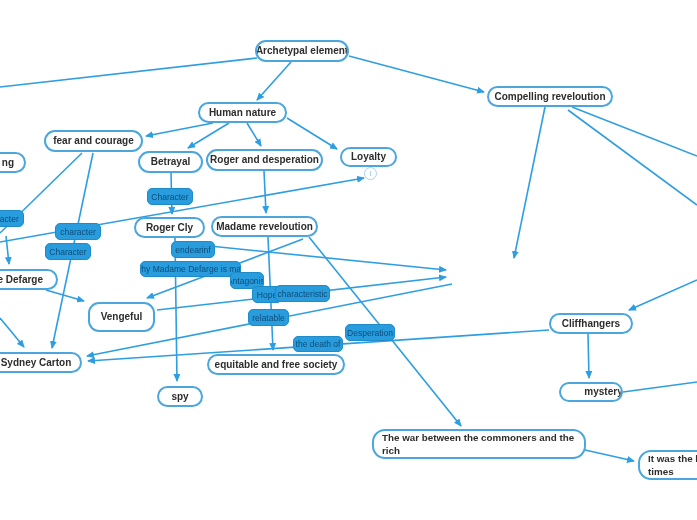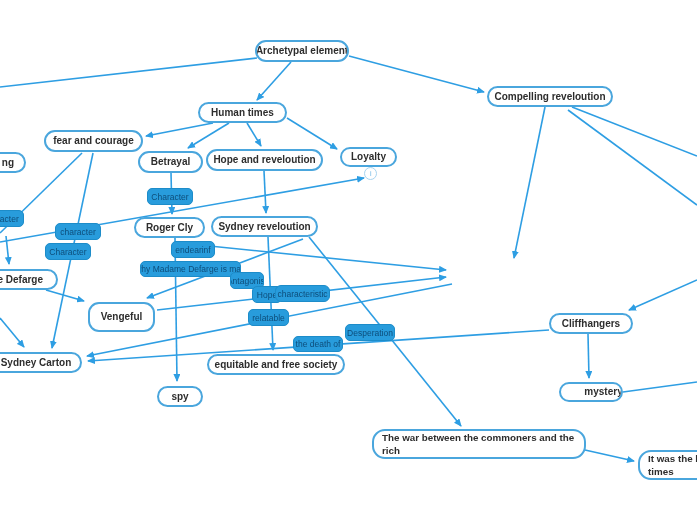--- a/index.html
+++ b/index.html
@@ -74,45 +74,45 @@
         <line x1="157" y1="310" x2="446" y2="277" stroke="#2e9ee3" stroke-width="1.6" marker-end="url(#arrow)"></line>
         <line x1="452" y1="284" x2="87" y2="356" stroke="#2e9ee3" stroke-width="1.6" marker-end="url(#arrow)"></line>
         <line x1="190" y1="244" x2="446" y2="270" stroke="#2e9ee3" stroke-width="1.6" marker-end="url(#arrow)"></line>
         <line x1="549" y1="330" x2="88" y2="361" stroke="#2e9ee3" stroke-width="1.6" marker-end="url(#arrow)"></line>
         <line x1="0" y1="318" x2="24" y2="347" stroke="#2e9ee3" stroke-width="1.6" marker-end="url(#arrow)"></line>
       </g>
   </svg>
 
 <div class="topic" style="left: 255px; top: 40px; width: 94px; height: 22px;">Archetypal element</div>
     <div class="topic" style="left: 487px; top: 86px; width: 126px; height: 21px;">Compelling reveloution</div>
-    <div class="topic" style="left: 198px; top: 102px; width: 89px; height: 21px;">Human times</div>
+    <div class="topic" style="left: 198px; top: 102px; width: 89px; height: 21px;">Human nature</div>
     <div class="topic" style="left: 44px; top: 130px; width: 99px; height: 22px;">fear and courage</div>
     <div class="topic end" style="left: -62px; top: 152px; width: 88px; height: 21px;">ng</div>
     <div class="topic" style="left: 138px; top: 151px; width: 65px; height: 22px;">Betrayal</div>
-    <div class="topic" style="left: 206px; top: 149px; width: 117px; height: 22px;">Hope and reveloution</div>
+    <div class="topic" style="left: 206px; top: 149px; width: 117px; height: 22px;">Roger and desperation</div>
     <div class="topic" style="left: 340px; top: 147px; width: 57px; height: 20px;">Loyalty</div>
     <div class="topic" style="left: 134px; top: 217px; width: 71px; height: 21px;">Roger Cly</div>
-    <div class="topic" style="left: 211px; top: 216px; width: 107px; height: 21px;">Sydney reveloution</div>
+    <div class="topic" style="left: 211px; top: 216px; width: 107px; height: 21px;">Madame reveloution</div>
     <div class="topic" style="left: -52px; top: 269px; width: 110px; height: 21px;">Madame Defarge</div>
     <div class="topic" style="left: 88px; top: 302px; width: 67px; height: 30px;">Vengeful</div>
     <div class="topic" style="left: 549px; top: 313px; width: 84px; height: 21px;">Cliffhangers</div>
     <div class="topic" style="left: -10px; top: 352px; width: 92px; height: 21px;">Sydney Carton</div>
     <div class="topic" style="left: 207px; top: 354px; width: 138px; height: 21px;">equitable and free society</div>
     <div class="topic" style="left: 157px; top: 386px; width: 46px; height: 21px;">spy</div>
     <div class="topic" style="left: 559px; top: 382px; width: 64px; height: 20px; padding-left: 33px;">mystery</div>
     <div class="topic multi" style="left: 372px; top: 429px; width: 214px; height: 30px;">The war between the commoners and the
 rich</div>
     <div class="topic multi" style="left: 638px; top: 450px; width: 120px; height: 30px;">It was the best of
 times</div>
     <div class="relation" style="left: 147px; top: 188px; width: 46px; height: 17px; z-index: 4;">Character</div>
     <div class="relation" style="left: -22px; top: 210px; width: 46px; height: 17px; z-index: 5;">character</div>
     <div class="relation" style="left: 55px; top: 223px; width: 46px; height: 17px; z-index: 6;">character</div>
     <div class="relation" style="left: 45px; top: 243px; width: 46px; height: 17px; z-index: 7;">Character</div>
     <div class="relation" style="left: 171px; top: 241px; width: 44px; height: 17px; z-index: 8;">endearinf</div>
     <div class="relation" style="left: 140px; top: 261px; width: 101px; height: 16px; z-index: 9;">why Madame Defarge is mad</div>
     <div class="relation" style="left: 230px; top: 272px; width: 34px; height: 17px; z-index: 10;">Antagonist</div>
     <div class="relation" style="left: 252px; top: 286px; width: 30px; height: 17px; z-index: 11;">Hope</div>
-    <div class="relation" style="left: 275px; top: 285px; width: 55px; height: 17px; z-index: 12; border-radius: 6px;">characteristic</div>
+    <div class="relation" style="left: 275px; top: 285px; width: 55px; height: 17px; z-index: 12;">characteristic</div>
     <div class="relation" style="left: 248px; top: 309px; width: 41px; height: 17px; z-index: 13;">relatable</div>
     <div class="relation" style="left: 345px; top: 324px; width: 50px; height: 17px; z-index: 14;">Desperation</div>
     <div class="relation" style="left: 293px; top: 336px; width: 50px; height: 16px; z-index: 15;">the death of</div>
     <div class="info-icon" style="left: 364px; top: 167px;">i</div>
   </div>
 
 </body></html>

